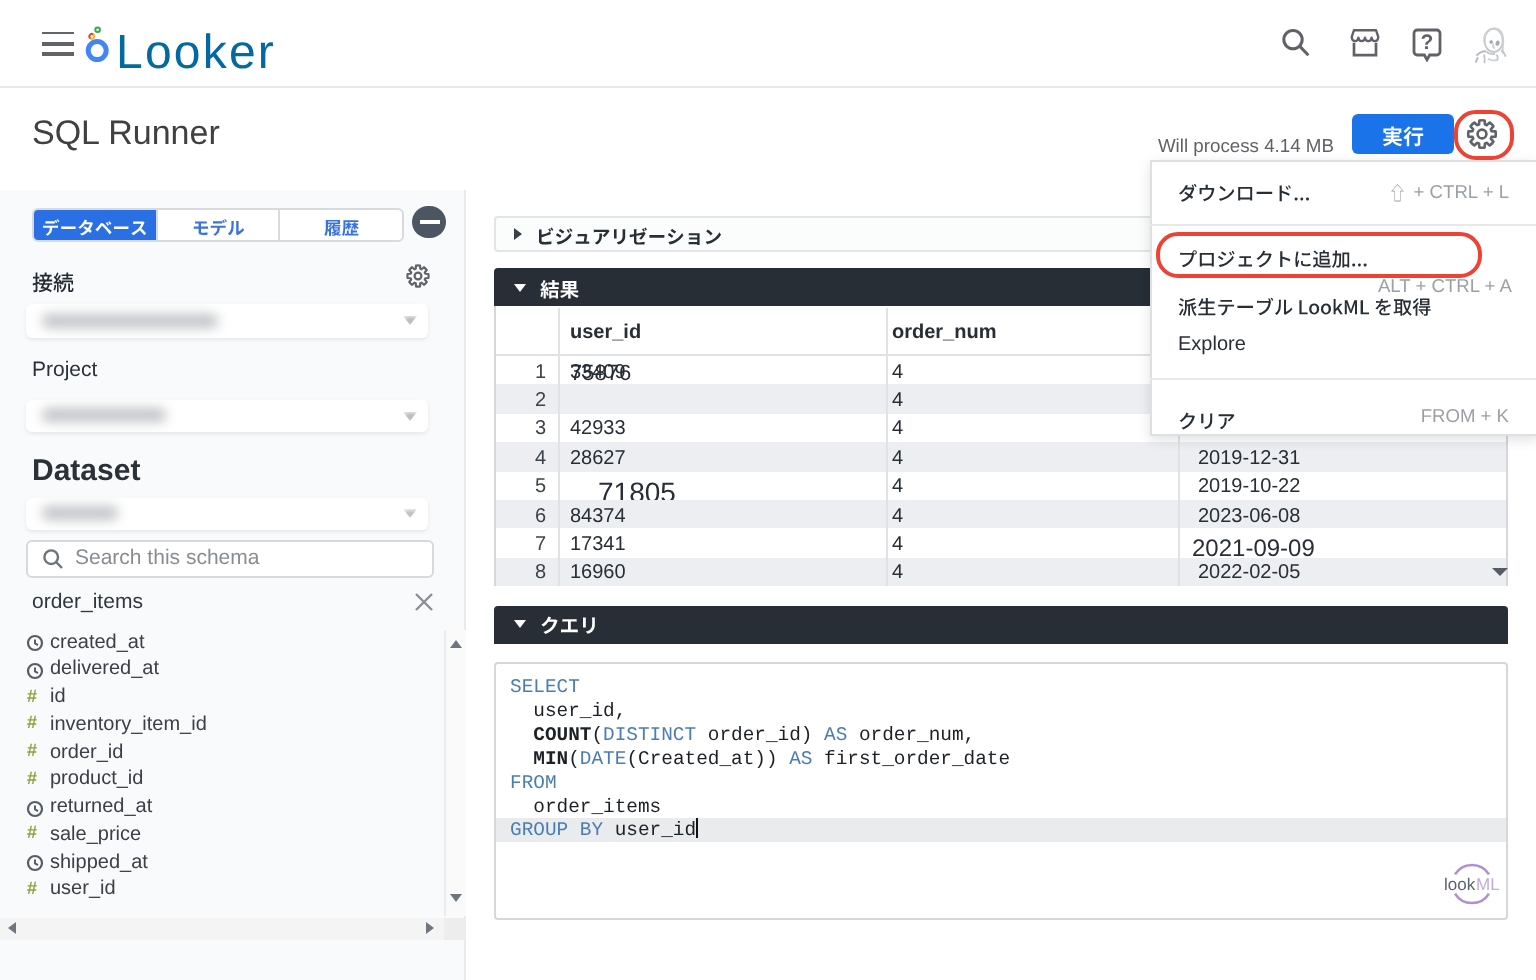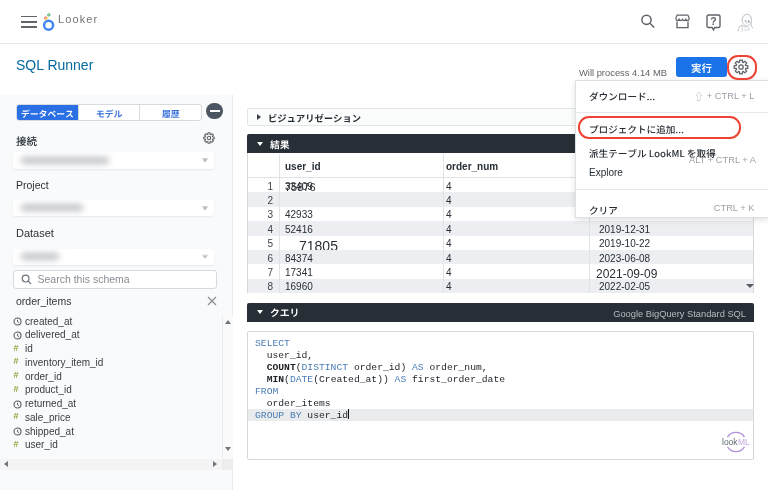--- a/index.html
+++ b/index.html
@@ -12,21 +12,21 @@
 <div class="abs" style="left:0;top:0;width:768px;height:44px;background:#fff;border-bottom:1px solid #e6e8ea"></div>
 <div class="abs" style="left:21px;top:15.6px;width:16px;height:1.8px;background:#61656a"></div>
 <div class="abs" style="left:21px;top:20.9px;width:16px;height:1.8px;background:#61656a"></div>
 <div class="abs" style="left:21px;top:26.2px;width:16px;height:1.8px;background:#61656a"></div>
 <svg class="abs" style="left:40px;top:6px" width="20" height="28" viewBox="0 0 20 28">
 <circle cx="8.6" cy="19.3" r="4.5" fill="none" stroke="#4285f4" stroke-width="2.5"></circle>
 <path d="M 5.9 11.0 A 1.2 1.2 0 0 1 5.9 13.4" fill="none" stroke="#fbbc04" stroke-width="1.0" transform="rotate(35 5.9 12.2)"></path>
 <path d="M 5.9 11.0 A 1.2 1.2 0 0 0 5.9 13.4" fill="none" stroke="#ea4335" stroke-width="1.0" transform="rotate(35 5.9 12.2)"></path>
 <circle cx="8.8" cy="8.9" r="1.15" fill="none" stroke="#34a853" stroke-width="1.0"></circle>
 </svg>
-<div class="abs" style="left:58px;top:13px;font-size:11px;color:#737373;letter-spacing:1.1px">Looker</div>
+<div class="abs" style="left:58px;top:13px;font-size:24px;color:#0369a1;letter-spacing:1.1px">Looker</div>
 <svg class="abs" style="left:640px;top:13px" width="16" height="17" viewBox="0 0 16 17">
 <circle cx="6.5" cy="6.8" r="4.6" fill="none" stroke="#5f6368" stroke-width="1.5"></circle>
 <line x1="9.9" y1="10.2" x2="14.2" y2="14.6" stroke="#5f6368" stroke-width="1.5"></line>
 </svg>
 <svg class="abs" style="left:675px;top:14px" width="15" height="15" viewBox="0 0 15 15">
 <path d="M2.0 7.4 L2.0 13.6 L13.0 13.6 L13.0 7.4" fill="none" stroke="#5f6368" stroke-width="1.35"></path>
 <path d="M0.9 4.3 L2.0 1.1 L13.0 1.1 L14.1 4.3 L14.1 4.8 a1.65 1.75 0 0 1 -3.3 0 a1.65 1.75 0 0 1 -3.3 0 a1.65 1.75 0 0 1 -3.3 0 a1.65 1.75 0 0 1 -3.3 0 z" fill="#fff" stroke="#5f6368" stroke-width="1.2" stroke-linejoin="round"></path>
 </svg>
 <svg class="abs" style="left:706px;top:14px" width="15" height="17" viewBox="0 0 15 17">
 <path d="M2.6 1 h9.8 a1.6 1.6 0 0 1 1.6 1.6 v9.3 a1.6 1.6 0 0 1 -1.6 1.6 h-3.6 l-1.3 2.4 l-1.3 -2.4 h-3.6 a1.6 1.6 0 0 1 -1.6 -1.6 v-9.3 a1.6 1.6 0 0 1 1.6 -1.6 z" fill="none" stroke="#5f6368" stroke-width="1.4"></path>
@@ -36,21 +36,21 @@
 <ellipse cx="10.8" cy="8.2" rx="4.6" ry="5.8" fill="#fefefe" stroke="#c6cace" stroke-width="1"></ellipse>
 <path d="M6.3 9.5 Q5.6 4.2 9.3 2.6 Q13.4 1.2 15.1 5.0 Q16.0 7.8 15.4 11.2 Q15.0 13.3 15.8 14.8" fill="none" stroke="#cdd1d5" stroke-width="1"></path>
 <circle cx="9.6" cy="9.0" r="0.85" fill="#9aa1a7"></circle>
 <ellipse cx="12.8" cy="9.6" rx="1.0" ry="1.3" fill="#a5abb1" transform="rotate(20 12.8 9.6)"></ellipse>
 <path d="M10.6 9.8 Q10.2 11.6 11.3 12.2" fill="none" stroke="#c9cdd1" stroke-width="0.8"></path>
 <path d="M2.2 15.8 Q4.4 13.4 7.0 13.6 M3.0 16.6 Q2.2 17.8 2.0 19.3" fill="none" stroke="#b6bbc0" stroke-width="1"></path>
 <path d="M7.2 13.8 Q8.8 15.6 11.6 14.9 M6.0 15.2 Q6.6 17.6 6.2 19.6" fill="none" stroke="#c2c6ca" stroke-width="0.9"></path>
 <path d="M14.6 13.2 Q16.4 14.4 16.8 16.4 M12.4 15.4 Q13.0 16.4 12.8 17.6" fill="none" stroke="#c2c6ca" stroke-width="0.9"></path>
 <path d="M8.0 17.4 Q10.4 18.8 13.2 17.8" fill="none" stroke="#cdd1d5" stroke-width="0.9"></path>
 </svg>
-<div class="abs" style="left:16px;top:57px;font-size:14px;color:#0369a1">SQL Runner</div>
+<div class="abs" style="left:16px;top:57px;font-size:17px;color:#404040">SQL Runner</div>
 <div class="abs" style="right:101px;top:67px;font-size:9.4px;color:#5f6368;white-space:nowrap">Will process 4.14 MB</div>
 <div class="abs" style="left:676px;top:57px;width:51px;height:20px;background:#1a73e8;border-radius:3px;display:flex;align-items:center;justify-content:center">
     <svg width="21" height="15" viewBox="0 0 21 15" style="display:block;overflow:visible;">
       <path d="M4.6 3.3H5.9V4.9H4.6ZM0.7 4.2H9.7V6.4H8.4V5.3H2.0V6.4H0.7ZM1.7 6.1H8.9V7.1H1.7ZM0.7 9.4H9.9V10.5H0.7ZM1.9 7.8H8.7V8.8H1.9ZM5.9 9.7Q6.3 10.7 7.4 11.3Q8.4 11.9 10.0 12.0Q9.8 12.2 9.6 12.6Q9.4 12.9 9.3 13.1Q8.1 13.0 7.2 12.5Q6.3 12.1 5.7 11.5Q5.2 10.8 4.7 9.9ZM4.6 5.5H5.8V8.4Q5.8 9.0 5.7 9.5Q5.6 10.1 5.3 10.6Q5.0 11.1 4.5 11.6Q4.0 12.0 3.2 12.4Q2.4 12.8 1.2 13.1Q1.2 13.0 1.0 12.8Q0.9 12.6 0.8 12.4Q0.6 12.2 0.5 12.1Q1.6 11.9 2.3 11.5Q3.0 11.2 3.5 10.9Q3.9 10.5 4.2 10.1Q4.4 9.7 4.5 9.3Q4.6 8.8 4.6 8.4Z M15.2 3.9H20.3V5.1H15.2ZM17.9 7.1H19.1V11.7Q19.1 12.2 19.0 12.4Q18.9 12.7 18.5 12.9Q18.2 13.0 17.7 13.1Q17.2 13.1 16.5 13.1Q16.5 12.8 16.3 12.4Q16.2 12.1 16.1 11.8Q16.4 11.8 16.7 11.8Q17.0 11.8 17.3 11.8Q17.5 11.8 17.6 11.8Q17.7 11.8 17.8 11.8Q17.9 11.7 17.9 11.6ZM14.7 6.8H20.6V8.0H14.7ZM12.4 8.0 13.5 6.9 13.6 7.0V13.1H12.4ZM13.6 5.5 14.8 6.0Q14.4 6.7 13.8 7.4Q13.3 8.1 12.7 8.7Q12.1 9.3 11.5 9.8Q11.4 9.7 11.3 9.5Q11.1 9.2 11.0 9.0Q10.8 8.8 10.7 8.7Q11.2 8.3 11.7 7.8Q12.3 7.3 12.7 6.7Q13.2 6.1 13.6 5.5ZM13.2 3.3 14.4 3.8Q14.0 4.3 13.5 4.8Q13.0 5.3 12.5 5.7Q12.0 6.2 11.5 6.5Q11.4 6.4 11.3 6.2Q11.2 6.0 11.0 5.8Q10.9 5.6 10.8 5.5Q11.2 5.2 11.7 4.8Q12.1 4.5 12.5 4.0Q12.9 3.6 13.2 3.3Z" fill="#ffffff"></path>
     </svg>
   </div>
 <svg class="abs" style="left:733px;top:59px" width="16" height="16" viewBox="0 0 16 16">
     <path d="M 6.68 1.23 A 6.90 6.90 0 0 1 9.32 1.23 L 9.45 3.25 A 4.97 4.97 0 0 1 10.33 3.61 L 11.86 2.28 A 6.90 6.90 0 0 1 13.72 4.14 L 12.39 5.67 A 4.97 4.97 0 0 1 12.75 6.55 L 14.77 6.68 A 6.90 6.90 0 0 1 14.77 9.32 L 12.75 9.45 A 4.97 4.97 0 0 1 12.39 10.33 L 13.72 11.86 A 6.90 6.90 0 0 1 11.86 13.72 L 10.33 12.39 A 4.97 4.97 0 0 1 9.45 12.75 L 9.32 14.77 A 6.90 6.90 0 0 1 6.68 14.77 L 6.55 12.75 A 4.97 4.97 0 0 1 5.67 12.39 L 4.14 13.72 A 6.90 6.90 0 0 1 2.28 11.86 L 3.61 10.33 A 4.97 4.97 0 0 1 3.25 9.45 L 1.23 9.32 A 6.90 6.90 0 0 1 1.23 6.68 L 3.25 6.55 A 4.97 4.97 0 0 1 3.61 5.67 L 2.28 4.14 A 6.90 6.90 0 0 1 4.14 2.28 L 5.67 3.61 A 4.97 4.97 0 0 1 6.55 3.25 Z" fill="none" stroke="#5f6368" stroke-width="1.3" stroke-linejoin="round"></path>
     <circle cx="8" cy="8" r="2.21" fill="none" stroke="#5f6368" stroke-width="1.3"></circle>
   </svg>
@@ -85,21 +85,21 @@
   </svg>
 <div class="abs" style="left:12.5px;top:152px;width:201px;height:17px;background:#fff;border-radius:3px;box-shadow:0 1px 2px rgba(0,0,0,0.08);overflow:hidden">
     <div style="position:absolute;left:8px;top:5px;width:88px;height:7px;background:#c0c3c7;filter:blur(3px);border-radius:3px"></div>
     <div style="position:absolute;right:5px;top:6px;width:7px;height:4.5px;background:#b7bbbf;filter:blur(1.3px);clip-path:polygon(0 0,100% 0,50% 100%)"></div>
   </div>
 <div class="abs" style="left:16px;top:179px;font-size:10.5px;color:#2a3138;font-weight:500">Project</div>
 <div class="abs" style="left:12.5px;top:200px;width:201px;height:16px;background:#fff;border-radius:3px;box-shadow:0 1px 2px rgba(0,0,0,0.08);overflow:hidden">
     <div style="position:absolute;left:8px;top:4px;width:62px;height:7px;background:#c0c3c7;filter:blur(3px);border-radius:3px"></div>
     <div style="position:absolute;right:5px;top:6px;width:7px;height:4.5px;background:#b7bbbf;filter:blur(1.3px);clip-path:polygon(0 0,100% 0,50% 100%)"></div>
   </div>
-<div class="abs" style="left:16px;top:226.5px;font-size:11px;color:#2a3138;font-weight:400">Dataset</div>
+<div class="abs" style="left:16px;top:226.5px;font-size:15px;color:#2a3138;font-weight:700">Dataset</div>
 <div class="abs" style="left:12.5px;top:248.5px;width:201px;height:16px;background:#fff;border-radius:3px;box-shadow:0 1px 2px rgba(0,0,0,0.08);overflow:hidden">
     <div style="position:absolute;left:8px;top:4px;width:38px;height:7px;background:#c0c3c7;filter:blur(3px);border-radius:3px"></div>
     <div style="position:absolute;right:5px;top:6px;width:7px;height:4.5px;background:#b7bbbf;filter:blur(1.3px);clip-path:polygon(0 0,100% 0,50% 100%)"></div>
   </div>
 <div class="abs" style="left:12.5px;top:270px;width:204px;height:18.5px;background:#fff;border:1px solid #d7dadd;border-radius:3px;display:flex;align-items:center">
 <svg width="11" height="11" viewBox="0 0 11 11" style="margin-left:7px">
       <circle cx="4.6" cy="4.6" r="3.4" fill="none" stroke="#6c737a" stroke-width="1.2"></circle>
       <line x1="7.1" y1="7.1" x2="10" y2="10" stroke="#6c737a" stroke-width="1.2"></line>
     </svg>
 <span style="font-size:10.5px;color:#878d93;margin-left:6px">Search this schema</span>
@@ -179,21 +179,21 @@
 <div class="abs" style="left:285px;top:181px;font-size:11px;color:#272e35">75876</div>
 <div class="abs" style="left:446px;top:194.9px;font-size:10px;color:#272e35">4</div>
 <div class="abs" style="left:599px;top:194.9px;font-size:10px;color:#272e35">2019-10-22</div>
 <div class="abs" style="left:248px;top:206.8px;width:505px;height:14.4px;background:#ffffff"></div>
 <div class="abs" style="left:246px;top:209.3px;width:27px;font-size:10px;color:#3c434a;text-align:right">3</div>
 <div class="abs" style="left:285px;top:209.3px;font-size:10px;color:#272e35">42933</div>
 <div class="abs" style="left:446px;top:209.3px;font-size:10px;color:#272e35">4</div>
 <div class="abs" style="left:599px;top:209.3px;font-size:10px;color:#272e35">2023-06-08</div>
 <div class="abs" style="left:248px;top:221.2px;width:505px;height:14.4px;background:#eceef1"></div>
 <div class="abs" style="left:246px;top:223.7px;width:27px;font-size:10px;color:#3c434a;text-align:right">4</div>
-<div class="abs" style="left:285px;top:223.7px;font-size:10px;color:#272e35">52416</div>
+<div class="abs" style="left:285px;top:223.7px;font-size:10px;color:#272e35">28627</div>
 <div class="abs" style="left:446px;top:223.7px;font-size:10px;color:#272e35">4</div>
 <div class="abs" style="left:599px;top:223.7px;font-size:10px;color:#272e35">2019-12-31</div>
 <div class="abs" style="left:248px;top:235.6px;width:505px;height:14.4px;background:#ffffff"></div>
 <div class="abs" style="left:246px;top:238.1px;width:27px;font-size:10px;color:#3c434a;text-align:right">5</div>
 <div class="abs" style="left:299px;top:238.1px;font-size:14px;color:#272e35">71805</div>
 <div class="abs" style="left:446px;top:238.1px;font-size:10px;color:#272e35">4</div>
 <div class="abs" style="left:599px;top:238.1px;font-size:10px;color:#272e35">2019-10-22</div>
 <div class="abs" style="left:248px;top:250.0px;width:505px;height:14.4px;background:#eceef1"></div>
 <div class="abs" style="left:246px;top:252.5px;width:27px;font-size:10px;color:#3c434a;text-align:right">6</div>
 <div class="abs" style="left:285px;top:252.5px;font-size:10px;color:#272e35">84374</div>
@@ -213,21 +213,20 @@
 <div class="abs" style="left:442.8px;top:154px;width:1px;height:139px;background:#e0e3e6"></div>
 <div class="abs" style="left:589.3px;top:154px;width:1px;height:139px;background:#e0e3e6"></div>
 <div class="abs" style="left:746px;top:284px;width:0;height:0;border-top:4.5px solid #555c63;border-left:4px solid transparent;border-right:4px solid transparent"></div>
 <div class="bar-dark" style="top:302.5px">
 <div class="tri-d-w" style="margin-left:10px"></div>
 <div style="margin-left:6.5px">
       <svg width="29" height="14" viewBox="0 0 29 14" style="display:block;overflow:visible;">
         <path d="M8.8 5.3Q8.7 5.4 8.6 5.6Q8.6 5.8 8.5 6.0Q8.4 6.4 8.1 7.0Q7.9 7.5 7.6 8.1Q7.2 8.7 6.8 9.2Q6.1 10.1 5.1 10.8Q4.2 11.5 2.8 12.0L1.7 11.0Q2.7 10.7 3.4 10.3Q4.1 9.9 4.7 9.5Q5.2 9.0 5.6 8.6Q6.0 8.2 6.2 7.7Q6.5 7.2 6.7 6.7Q6.9 6.2 7.0 5.9H3.7L4.2 4.8Q4.3 4.8 4.6 4.8Q4.9 4.8 5.2 4.8Q5.6 4.8 6.0 4.8Q6.3 4.8 6.6 4.8Q6.9 4.8 7.0 4.8Q7.2 4.8 7.4 4.7Q7.6 4.7 7.8 4.7ZM5.6 3.7Q5.4 4.0 5.3 4.3Q5.1 4.6 5.0 4.7Q4.7 5.3 4.2 5.9Q3.7 6.6 3.1 7.2Q2.5 7.8 1.8 8.2L0.7 7.4Q1.3 7.0 1.8 6.6Q2.3 6.2 2.7 5.8Q3.0 5.4 3.3 5.0Q3.6 4.6 3.7 4.3Q3.9 4.1 4.0 3.8Q4.1 3.5 4.2 3.3Z M11.2 4.5Q11.4 4.6 11.6 4.6Q11.9 4.6 12.1 4.6H17.4Q17.7 4.6 17.9 4.6Q18.1 4.5 18.3 4.5V5.9Q18.1 5.9 17.9 5.8Q17.6 5.8 17.4 5.8H12.1Q11.9 5.8 11.6 5.8Q11.4 5.9 11.2 5.9ZM14.0 10.6V5.3H15.4V10.6ZM10.5 9.8Q10.8 9.8 11.0 9.8Q11.3 9.8 11.5 9.8H18.0Q18.2 9.8 18.5 9.8Q18.7 9.8 18.9 9.8V11.2Q18.7 11.1 18.4 11.1Q18.1 11.1 18.0 11.1H11.5Q11.3 11.1 11.0 11.1Q10.8 11.1 10.5 11.2Z M27.5 3.8Q27.5 4.0 27.4 4.2Q27.4 4.4 27.4 4.7Q27.4 5.0 27.4 5.4Q27.4 5.7 27.4 6.1Q27.4 6.4 27.4 6.7Q27.4 7.5 27.4 8.1Q27.3 8.6 27.1 9.1Q27.0 9.5 26.8 9.9Q26.6 10.2 26.3 10.5Q26.0 10.9 25.6 11.1Q25.1 11.4 24.7 11.6Q24.3 11.8 23.9 11.9L22.9 10.8Q23.6 10.7 24.2 10.4Q24.8 10.1 25.2 9.6Q25.5 9.3 25.7 9.0Q25.8 8.7 25.9 8.4Q26.0 8.1 26.0 7.6Q26.1 7.2 26.1 6.6Q26.1 6.3 26.1 6.0Q26.1 5.6 26.1 5.3Q26.1 5.0 26.1 4.7Q26.1 4.4 26.0 4.2Q26.0 4.0 26.0 3.8ZM22.9 3.8Q22.9 4.0 22.9 4.2Q22.9 4.4 22.9 4.6Q22.9 4.7 22.9 4.9Q22.9 5.2 22.9 5.5Q22.9 5.8 22.9 6.2Q22.9 6.6 22.9 6.9Q22.9 7.2 22.9 7.5Q22.9 7.8 22.9 7.9Q22.9 8.1 22.9 8.3Q22.9 8.6 22.9 8.8H21.5Q21.5 8.6 21.5 8.4Q21.5 8.1 21.5 7.9Q21.5 7.8 21.5 7.5Q21.5 7.2 21.5 6.9Q21.5 6.6 21.5 6.2Q21.5 5.8 21.5 5.5Q21.5 5.2 21.5 4.9Q21.5 4.7 21.5 4.6Q21.5 4.5 21.5 4.2Q21.5 4.0 21.5 3.8Z" fill="#ffffff"></path>
       </svg>
     </div>
-<div style="margin-left:auto;margin-right:8px"><span style="font-size:9.3px;color:#b6bdc3">Google BigQuery Standard SQL</span></div>
 </div>
 <div class="abs" style="left:247px;top:331px;width:507px;height:129px;background:#fff;border:1px solid #d4d8db;border-radius:2px"></div>
 <div class="abs" style="left:248px;top:408.9px;width:505px;height:11.8px;background:#e9ebed"></div>
 <div class="abs" style="left:255px;top:338px;font-family:'Liberation Mono',monospace;font-size:9.7px;line-height:11.9px;color:#1c2126;white-space:pre"><div><span style="color:#4a7db5">SELECT</span></div><div>&nbsp;&nbsp;user_id,</div><div>&nbsp;&nbsp;<b>COUNT</b>(<span style="color:#4a7db5">DISTINCT</span> order_id) <span style="color:#4a7db5">AS</span> order_num,</div><div>&nbsp;&nbsp;<b>MIN</b>(<span style="color:#4a7db5">DATE</span>(Created_at)) <span style="color:#4a7db5">AS</span> first_order_date</div><div><span style="color:#4a7db5">FROM</span></div><div>&nbsp;&nbsp;order_items</div><div><span style="color:#4a7db5">GROUP</span> <span style="color:#4a7db5">BY</span> user_id<span style="display:inline-block;width:1px;height:10px;background:#111;vertical-align:-1.5px"></span></div></div>
 <svg class="abs" style="left:718px;top:424px" width="36" height="36" viewBox="0 0 36 36">
 <path d="M 9.5 13.2 A 10 10 0 0 1 26.5 13.2" fill="none" stroke="#b18fd6" stroke-width="1.3"></path>
 <path d="M 9.5 22.8 A 10 10 0 0 0 26.5 22.8" fill="none" stroke="#b18fd6" stroke-width="1.3"></path>
 <text x="4" y="21" font-family="Liberation Sans" font-size="8.5" fill="#5b646d">look</text>
 <text x="20" y="21" font-family="Liberation Sans" font-size="8.5" fill="#c3abdf">ML</text>
 </svg>
@@ -249,22 +248,22 @@
 <div class="abs" style="left:589px;top:122.3px">
     <svg width="95" height="13" viewBox="0 0 95 13" style="display:block;overflow:visible;">
       <path d="M7.7 4.2Q7.7 4.4 7.9 4.6Q8.1 4.8 8.3 4.8Q8.6 4.8 8.7 4.6Q8.9 4.4 8.9 4.2Q8.9 3.9 8.7 3.8Q8.6 3.6 8.3 3.6Q8.1 3.6 7.9 3.8Q7.7 3.9 7.7 4.2ZM7.2 4.2Q7.2 3.9 7.4 3.6Q7.5 3.4 7.8 3.2Q8.0 3.1 8.3 3.1Q8.6 3.1 8.9 3.2Q9.1 3.4 9.3 3.6Q9.4 3.9 9.4 4.2Q9.4 4.5 9.3 4.7Q9.1 5.0 8.9 5.1Q8.6 5.3 8.3 5.3Q8.0 5.3 7.8 5.1Q7.5 5.0 7.4 4.7Q7.2 4.5 7.2 4.2ZM8.2 4.9Q8.1 5.0 8.1 5.1Q8.1 5.3 8.0 5.4Q7.9 5.8 7.8 6.2Q7.7 6.7 7.5 7.2Q7.3 7.7 7.1 8.1Q6.9 8.6 6.6 9.0Q6.1 9.5 5.6 10.0Q5.0 10.5 4.3 10.9Q3.6 11.3 2.8 11.6L1.9 10.7Q2.9 10.4 3.6 10.1Q4.3 9.7 4.8 9.3Q5.3 8.9 5.7 8.4Q6.0 7.9 6.3 7.4Q6.5 6.9 6.7 6.4Q6.8 5.9 6.9 5.4Q6.8 5.4 6.4 5.4Q6.0 5.4 5.6 5.4Q5.1 5.4 4.6 5.4Q4.0 5.4 3.6 5.4Q3.1 5.4 2.7 5.4Q2.3 5.4 2.2 5.4Q1.9 5.4 1.6 5.4Q1.3 5.4 1.1 5.5V4.4Q1.3 4.4 1.5 4.4Q1.6 4.4 1.8 4.4Q2.0 4.5 2.2 4.5Q2.3 4.5 2.6 4.5Q2.9 4.5 3.3 4.5Q3.7 4.5 4.1 4.5Q4.6 4.5 5.0 4.5Q5.4 4.5 5.8 4.5Q6.2 4.5 6.5 4.5Q6.7 4.5 6.8 4.5Q7.0 4.5 7.1 4.4Q7.3 4.4 7.5 4.4Z M10.9 4.5Q11.2 4.5 11.4 4.5Q11.7 4.5 11.8 4.5Q12.0 4.5 12.3 4.5Q12.6 4.5 13.0 4.5Q13.5 4.5 14.0 4.5Q14.5 4.5 15.0 4.5Q15.5 4.5 15.9 4.5Q16.3 4.5 16.6 4.5Q16.9 4.5 17.1 4.5Q17.2 4.5 17.5 4.5Q17.7 4.5 17.9 4.5Q17.9 4.7 17.9 4.9Q17.9 5.1 17.9 5.3Q17.9 5.4 17.9 5.7Q17.9 6.0 17.9 6.4Q17.9 6.8 17.9 7.2Q17.9 7.7 17.9 8.1Q17.9 8.6 17.9 9.0Q17.9 9.4 17.9 9.6Q17.9 9.9 17.9 10.0Q17.9 10.1 17.9 10.3Q17.9 10.5 17.9 10.7Q17.9 10.9 17.9 11.1Q17.9 11.2 17.9 11.2H16.9Q16.9 11.2 16.9 11.0Q16.9 10.8 16.9 10.6Q16.9 10.3 16.9 10.1Q16.9 10.0 16.9 9.7Q16.9 9.4 16.9 9.0Q16.9 8.5 16.9 8.1Q16.9 7.6 16.9 7.1Q16.9 6.7 16.9 6.3Q16.9 5.9 16.9 5.7Q16.9 5.4 16.9 5.4H11.9Q11.9 5.4 11.9 5.7Q11.9 5.9 11.9 6.3Q11.9 6.7 11.9 7.1Q11.9 7.6 11.9 8.1Q11.9 8.5 11.9 9.0Q11.9 9.4 11.9 9.7Q11.9 10.0 11.9 10.1Q11.9 10.2 11.9 10.4Q11.9 10.6 11.9 10.8Q11.9 10.9 11.9 11.1Q12.0 11.2 12.0 11.2H10.9Q10.9 11.2 10.9 11.1Q10.9 10.9 10.9 10.7Q10.9 10.5 10.9 10.3Q10.9 10.1 10.9 10.0Q10.9 9.9 10.9 9.6Q10.9 9.3 10.9 8.9Q10.9 8.5 10.9 8.1Q10.9 7.6 10.9 7.2Q10.9 6.7 10.9 6.3Q10.9 5.9 10.9 5.7Q10.9 5.4 10.9 5.3Q10.9 5.1 10.9 4.9Q10.9 4.6 10.9 4.5ZM17.3 9.7V10.7H11.4V9.7Z M26.1 3.9Q26.3 4.1 26.4 4.3Q26.6 4.6 26.7 4.9Q26.9 5.1 27.0 5.4L26.3 5.7Q26.2 5.4 26.1 5.1Q25.9 4.9 25.8 4.6Q25.7 4.4 25.5 4.2ZM27.4 3.4Q27.6 3.6 27.7 3.9Q27.9 4.1 28.0 4.4Q28.2 4.7 28.3 4.9L27.7 5.2Q27.5 4.9 27.4 4.6Q27.2 4.4 27.1 4.2Q26.9 3.9 26.8 3.7ZM22.0 3.7Q22.2 3.8 22.5 4.0Q22.8 4.2 23.1 4.4Q23.4 4.6 23.7 4.8Q24.0 5.0 24.1 5.1L23.6 5.9Q23.4 5.8 23.1 5.6Q22.8 5.4 22.5 5.2Q22.2 5.0 22.0 4.9Q21.7 4.7 21.5 4.5ZM20.4 10.6Q20.9 10.5 21.5 10.3Q22.1 10.2 22.6 10.0Q23.2 9.7 23.7 9.5Q24.5 9.0 25.1 8.4Q25.8 7.9 26.4 7.2Q26.9 6.6 27.3 5.9L27.9 6.9Q27.3 7.9 26.3 8.8Q25.3 9.7 24.2 10.4Q23.7 10.6 23.1 10.9Q22.5 11.1 22.0 11.3Q21.4 11.5 21.0 11.6ZM20.5 5.9Q20.8 6.0 21.1 6.2Q21.4 6.4 21.7 6.6Q22.0 6.7 22.2 6.9Q22.5 7.1 22.7 7.2L22.1 8.1Q21.9 7.9 21.7 7.7Q21.4 7.6 21.1 7.4Q20.8 7.2 20.5 7.0Q20.2 6.8 20.0 6.7Z M30.7 6.1Q30.9 6.1 31.1 6.1Q31.3 6.1 31.4 6.1H35.8Q36.0 6.1 36.2 6.1Q36.4 6.1 36.5 6.1V7.0Q36.4 7.0 36.2 7.0Q36.0 7.0 35.8 7.0H31.4Q31.3 7.0 31.1 7.0Q30.9 7.0 30.7 7.0ZM33.1 10.8V6.6H34.1V10.8ZM30.3 10.3Q30.4 10.3 30.6 10.3Q30.8 10.3 31.0 10.3H36.3Q36.5 10.3 36.7 10.3Q36.8 10.3 37.0 10.3V11.3Q36.8 11.3 36.6 11.3Q36.4 11.3 36.3 11.3H31.0Q30.8 11.3 30.6 11.3Q30.4 11.3 30.3 11.3Z M46.9 5.1Q46.8 5.3 46.7 5.4Q46.7 5.6 46.6 5.7Q46.5 6.2 46.3 6.7Q46.0 7.3 45.7 7.9Q45.4 8.5 44.9 9.0Q44.3 9.8 43.3 10.5Q42.4 11.1 41.1 11.7L40.2 10.9Q41.1 10.6 41.8 10.2Q42.5 9.8 43.1 9.4Q43.6 9.0 44.0 8.5Q44.4 8.0 44.7 7.5Q45.0 7.0 45.2 6.5Q45.4 6.0 45.5 5.6H42.1L42.5 4.8Q42.6 4.8 42.9 4.8Q43.2 4.8 43.6 4.8Q44.0 4.8 44.3 4.8Q44.7 4.8 45.0 4.8Q45.3 4.8 45.4 4.8Q45.6 4.8 45.8 4.7Q46.0 4.7 46.1 4.7ZM43.7 3.7Q43.6 3.9 43.4 4.1Q43.3 4.4 43.2 4.5Q42.9 5.1 42.5 5.7Q42.0 6.3 41.4 6.9Q40.8 7.5 40.1 8.0L39.2 7.3Q39.9 7.0 40.3 6.5Q40.8 6.1 41.2 5.7Q41.6 5.3 41.8 4.9Q42.1 4.5 42.2 4.2Q42.3 4.0 42.4 3.8Q42.5 3.5 42.6 3.3Z M51.1 10.3Q51.1 10.1 51.1 9.7Q51.1 9.3 51.1 8.7Q51.1 8.2 51.1 7.6Q51.1 6.9 51.1 6.4Q51.1 5.8 51.1 5.3Q51.1 4.9 51.1 4.7Q51.1 4.5 51.1 4.2Q51.1 3.9 51.1 3.6H52.2Q52.2 3.9 52.2 4.2Q52.2 4.5 52.2 4.7Q52.2 5.0 52.2 5.5Q52.2 6.0 52.2 6.6Q52.2 7.2 52.2 7.8Q52.2 8.3 52.2 8.9Q52.2 9.4 52.2 9.7Q52.2 10.1 52.2 10.3Q52.2 10.4 52.2 10.6Q52.2 10.8 52.2 11.1Q52.2 11.3 52.2 11.5H51.1Q51.1 11.2 51.1 10.9Q51.1 10.5 51.1 10.3ZM51.9 6.1Q52.4 6.3 53.0 6.5Q53.6 6.7 54.2 6.9Q54.8 7.1 55.3 7.3Q55.8 7.6 56.2 7.7L55.8 8.8Q55.4 8.6 54.9 8.3Q54.4 8.1 53.9 7.9Q53.3 7.7 52.8 7.5Q52.3 7.3 51.9 7.2Z M61.9 4.6Q62.4 4.6 62.9 4.6Q63.4 4.7 64.0 4.7Q64.6 4.7 65.1 4.6Q65.6 4.6 66.0 4.5V5.5Q65.6 5.6 65.0 5.6Q64.5 5.6 64.0 5.6Q63.4 5.6 62.9 5.6Q62.4 5.6 61.9 5.5ZM62.5 8.5Q62.4 8.8 62.4 9.0Q62.4 9.2 62.4 9.4Q62.4 9.6 62.4 9.7Q62.5 9.8 62.7 10.0Q62.8 10.1 63.1 10.1Q63.4 10.2 63.9 10.2Q64.5 10.2 65.1 10.1Q65.7 10.1 66.2 9.9L66.3 10.9Q65.8 11.0 65.2 11.1Q64.6 11.1 63.8 11.1Q62.6 11.1 62.0 10.7Q61.5 10.3 61.5 9.6Q61.5 9.4 61.5 9.1Q61.5 8.8 61.6 8.5ZM60.3 3.9Q60.2 3.9 60.2 4.1Q60.2 4.2 60.1 4.4Q60.1 4.5 60.1 4.6Q60.0 4.8 60.0 5.2Q59.9 5.5 59.8 5.9Q59.8 6.3 59.7 6.7Q59.7 7.1 59.6 7.5Q59.6 7.9 59.6 8.2Q59.6 8.5 59.6 8.7Q59.6 9.0 59.7 9.2Q59.7 9.0 59.8 8.8Q59.9 8.6 60.0 8.4Q60.1 8.2 60.2 8.0L60.6 8.4Q60.5 8.8 60.4 9.2Q60.2 9.6 60.1 10.0Q60.0 10.4 60.0 10.6Q59.9 10.7 59.9 10.9Q59.9 11.0 59.9 11.1Q59.9 11.1 59.9 11.2Q59.9 11.3 59.9 11.4L59.1 11.5Q58.9 11.0 58.8 10.2Q58.7 9.4 58.7 8.4Q58.7 7.9 58.7 7.3Q58.8 6.7 58.9 6.2Q58.9 5.7 59.0 5.3Q59.1 4.8 59.1 4.6Q59.1 4.4 59.2 4.2Q59.2 4.0 59.2 3.8Z M69.8 6.8V10.3H68.9V7.6H67.6V6.8ZM69.8 9.9Q70.1 10.4 70.7 10.6Q71.3 10.9 72.1 10.9Q72.5 10.9 73.0 10.9Q73.6 10.9 74.2 10.9Q74.9 10.9 75.5 10.9Q76.1 10.8 76.5 10.8Q76.5 10.9 76.4 11.1Q76.3 11.3 76.3 11.4Q76.2 11.6 76.2 11.7Q75.8 11.8 75.3 11.8Q74.7 11.8 74.1 11.8Q73.6 11.8 73.0 11.8Q72.5 11.8 72.1 11.8Q71.1 11.7 70.5 11.5Q69.8 11.2 69.4 10.6Q69.0 10.9 68.7 11.2Q68.3 11.5 67.9 11.9L67.5 10.9Q67.8 10.7 68.2 10.4Q68.6 10.1 69.0 9.9ZM67.7 3.8 68.4 3.3Q68.7 3.5 69.0 3.7Q69.3 4.0 69.6 4.2Q69.9 4.5 70.0 4.7L69.3 5.3Q69.2 5.1 68.9 4.8Q68.6 4.6 68.3 4.3Q68.0 4.0 67.7 3.8ZM71.2 4.0H75.4V6.6H71.2V5.9H74.6V4.8H71.2ZM72.6 3.0 73.7 3.2Q73.5 3.5 73.4 3.9Q73.2 4.2 73.1 4.5L72.3 4.3Q72.4 4.0 72.5 3.7Q72.6 3.3 72.6 3.0ZM70.8 4.0H71.6V10.2H70.8ZM71.3 7.4H75.8V10.2H71.3V9.4H74.9V8.2H71.3Z M82.6 10.2H85.2V11.1H82.6ZM77.3 4.8H80.9V5.7H77.3ZM82.2 4.2H85.6V11.7H84.7V5.1H83.1V11.8H82.2ZM80.7 4.8H81.6Q81.6 4.8 81.6 4.9Q81.6 5.0 81.6 5.1Q81.6 5.2 81.6 5.2Q81.5 6.8 81.5 7.9Q81.5 9.0 81.4 9.7Q81.4 10.4 81.3 10.8Q81.2 11.1 81.1 11.3Q81.0 11.5 80.8 11.6Q80.6 11.7 80.4 11.7Q80.2 11.8 79.9 11.8Q79.6 11.8 79.3 11.8Q79.3 11.6 79.2 11.3Q79.1 11.0 79.0 10.8Q79.3 10.9 79.6 10.9Q79.9 10.9 80.0 10.9Q80.1 10.9 80.2 10.9Q80.3 10.8 80.3 10.7Q80.4 10.6 80.5 10.3Q80.5 9.9 80.6 9.3Q80.6 8.6 80.6 7.6Q80.7 6.5 80.7 5.0ZM78.6 3.2H79.5Q79.5 4.5 79.4 5.8Q79.4 7.1 79.2 8.2Q79.1 9.4 78.7 10.3Q78.3 11.2 77.7 12.0Q77.6 11.8 77.5 11.7Q77.4 11.6 77.3 11.5Q77.2 11.4 77.0 11.3Q77.5 10.8 77.8 10.1Q78.1 9.5 78.2 8.7Q78.4 7.9 78.5 7.0Q78.5 6.1 78.6 5.2Q78.6 4.2 78.6 3.2Z M87.8 11.3Q87.5 11.3 87.3 11.0Q87.1 10.8 87.1 10.5Q87.1 10.1 87.3 9.9Q87.5 9.7 87.8 9.7Q88.1 9.7 88.4 9.9Q88.6 10.1 88.6 10.5Q88.6 10.8 88.4 11.0Q88.1 11.3 87.8 11.3Z M90.7 11.3Q90.4 11.3 90.2 11.0Q90.0 10.8 90.0 10.5Q90.0 10.1 90.2 9.9Q90.4 9.7 90.7 9.7Q91.0 9.7 91.2 9.9Q91.4 10.1 91.4 10.5Q91.4 10.8 91.2 11.0Q91.0 11.3 90.7 11.3Z M93.6 11.3Q93.2 11.3 93.0 11.0Q92.8 10.8 92.8 10.5Q92.8 10.1 93.0 9.9Q93.2 9.7 93.6 9.7Q93.9 9.7 94.1 9.9Q94.3 10.1 94.3 10.5Q94.3 10.8 94.1 11.0Q93.9 11.3 93.6 11.3Z" fill="#272e35"></path>
     </svg>
   </div>
 <div class="abs" style="left:589px;top:145.7px">
     <svg width="127" height="13" viewBox="0 0 127 13" style="display:block;overflow:visible;">
       <path d="M5.1 6.4H6.0V11.9H5.1ZM3.5 4.0 4.6 4.3Q4.6 4.4 4.4 4.4V6.6Q4.4 7.2 4.4 7.9Q4.3 8.6 4.2 9.3Q4.1 10.0 3.8 10.7Q3.6 11.4 3.1 12.0Q3.1 11.9 2.9 11.8Q2.8 11.7 2.7 11.6Q2.5 11.5 2.4 11.4Q2.8 10.9 3.0 10.3Q3.3 9.7 3.4 9.0Q3.5 8.4 3.5 7.8Q3.5 7.1 3.5 6.6ZM8.3 5.2 9.0 5.9Q8.5 6.1 7.7 6.4Q7.0 6.6 6.2 6.8Q5.4 6.9 4.7 7.1Q4.6 6.9 4.5 6.7Q4.5 6.5 4.4 6.3Q4.9 6.2 5.5 6.1Q6.0 6.0 6.5 5.8Q7.1 5.7 7.5 5.5Q8.0 5.4 8.3 5.2ZM8.1 3.0 8.8 3.7Q8.2 4.0 7.4 4.2Q6.6 4.5 5.7 4.7Q4.9 4.9 4.1 5.0Q4.1 4.9 4.0 4.7Q3.9 4.4 3.8 4.3Q4.4 4.2 5.0 4.0Q5.6 3.9 6.1 3.7Q6.7 3.6 7.2 3.4Q7.7 3.2 8.1 3.0ZM7.3 6.1Q7.4 7.2 7.6 8.2Q7.9 9.2 8.3 10.0Q8.7 10.7 9.3 11.2Q9.2 11.3 9.1 11.4Q9.0 11.5 8.9 11.7Q8.8 11.8 8.7 12.0Q8.0 11.4 7.6 10.6Q7.1 9.7 6.9 8.6Q6.6 7.5 6.5 6.2ZM8.7 6.9 9.3 7.5Q8.9 7.9 8.4 8.2Q8.0 8.5 7.6 8.8L7.2 8.3Q7.4 8.1 7.7 7.8Q8.0 7.6 8.3 7.3Q8.5 7.1 8.7 6.9ZM0.8 3.8 1.3 3.1Q1.6 3.2 1.9 3.4Q2.3 3.5 2.5 3.7Q2.8 3.9 3.0 4.1L2.5 4.8Q2.3 4.6 2.0 4.4Q1.7 4.3 1.4 4.1Q1.1 3.9 0.8 3.8ZM0.3 6.4 0.8 5.7Q1.1 5.8 1.4 5.9Q1.8 6.1 2.1 6.3Q2.3 6.4 2.5 6.6L2.0 7.3Q1.8 7.2 1.5 7.0Q1.3 6.8 0.9 6.7Q0.6 6.5 0.3 6.4ZM0.5 11.3Q0.7 10.9 1.0 10.4Q1.3 9.9 1.6 9.3Q1.9 8.7 2.1 8.2L2.8 8.7Q2.6 9.2 2.4 9.8Q2.1 10.3 1.8 10.8Q1.6 11.4 1.3 11.8Z M11.6 4.8H18.3V5.7H11.6ZM11.2 7.7H17.9V8.5H11.2ZM10.1 10.8H18.7V11.6H10.1ZM13.9 3.0H14.9V11.2H13.9ZM11.8 3.2 12.7 3.4Q12.5 4.1 12.2 4.8Q11.9 5.5 11.6 6.2Q11.2 6.8 10.8 7.2Q10.7 7.2 10.6 7.0Q10.4 6.9 10.3 6.8Q10.1 6.7 10.0 6.7Q10.4 6.3 10.7 5.7Q11.1 5.1 11.3 4.5Q11.6 3.8 11.8 3.2Z M21.2 3.9Q21.4 3.9 21.7 4.0Q21.9 4.0 22.1 4.0Q22.3 4.0 22.7 4.0Q23.1 4.0 23.6 4.0Q24.1 4.0 24.6 4.0Q25.1 4.0 25.5 4.0Q25.9 4.0 26.0 4.0Q26.2 4.0 26.5 4.0Q26.7 4.0 27.0 3.9V4.9Q26.7 4.9 26.5 4.9Q26.2 4.9 26.0 4.9Q25.9 4.9 25.5 4.9Q25.1 4.9 24.6 4.9Q24.1 4.9 23.6 4.9Q23.1 4.9 22.7 4.9Q22.3 4.9 22.2 4.9Q21.9 4.9 21.7 4.9Q21.4 4.9 21.2 4.9ZM20.1 6.4Q20.3 6.4 20.5 6.4Q20.7 6.4 20.9 6.4Q21.1 6.4 21.4 6.4Q21.8 6.4 22.3 6.4Q22.9 6.4 23.5 6.4Q24.1 6.4 24.7 6.4Q25.3 6.4 25.9 6.4Q26.4 6.4 26.7 6.4Q27.1 6.4 27.2 6.4Q27.4 6.4 27.6 6.4Q27.9 6.4 28.0 6.4V7.3Q27.9 7.3 27.6 7.3Q27.4 7.3 27.2 7.3Q27.1 7.3 26.7 7.3Q26.4 7.3 25.9 7.3Q25.3 7.3 24.7 7.3Q24.1 7.3 23.5 7.3Q22.9 7.3 22.3 7.3Q21.8 7.3 21.4 7.3Q21.1 7.3 20.9 7.3Q20.7 7.3 20.5 7.3Q20.3 7.3 20.1 7.3ZM24.8 6.9Q24.8 7.8 24.6 8.5Q24.5 9.3 24.2 9.9Q24.0 10.2 23.7 10.5Q23.4 10.9 23.0 11.2Q22.7 11.5 22.3 11.7L21.4 11.0Q21.9 10.8 22.4 10.4Q22.9 10.0 23.1 9.6Q23.5 9.0 23.6 8.3Q23.7 7.6 23.7 6.9Z M29.7 6.9Q29.9 6.9 30.1 6.9Q30.4 6.9 30.6 6.9Q30.9 6.9 31.2 6.9Q31.4 6.9 31.7 6.9Q32.0 6.9 32.5 6.9Q32.9 6.9 33.3 6.9Q33.8 6.9 34.3 6.9Q34.7 6.9 35.2 6.9Q35.6 6.9 35.9 6.9Q36.2 6.9 36.4 6.9Q36.7 6.9 37.0 6.9Q37.3 6.9 37.5 6.9V8.0Q37.3 8.0 37.0 8.0Q36.7 8.0 36.4 8.0Q36.2 8.0 35.9 8.0Q35.6 8.0 35.2 8.0Q34.7 8.0 34.3 8.0Q33.8 8.0 33.3 8.0Q32.9 8.0 32.5 8.0Q32.0 8.0 31.7 8.0Q31.4 8.0 31.2 8.0Q30.8 8.0 30.4 8.0Q30.0 8.0 29.7 8.0Z M45.7 3.1Q45.8 3.3 45.9 3.5Q46.1 3.7 46.2 4.0Q46.3 4.2 46.4 4.4L45.8 4.7Q45.7 4.5 45.5 4.2Q45.4 4.0 45.3 3.8Q45.2 3.6 45.0 3.4ZM47.0 2.9Q47.1 3.0 47.2 3.3Q47.4 3.5 47.5 3.7Q47.6 4.0 47.7 4.1L47.1 4.4Q46.9 4.1 46.7 3.7Q46.5 3.4 46.3 3.1ZM46.6 4.9Q46.5 5.0 46.5 5.1Q46.5 5.3 46.4 5.4Q46.3 5.8 46.2 6.2Q46.1 6.7 45.9 7.2Q45.7 7.7 45.5 8.1Q45.3 8.6 45.0 9.0Q44.5 9.5 44.0 10.0Q43.4 10.5 42.7 10.9Q42.0 11.3 41.2 11.6L40.3 10.7Q41.3 10.4 42.0 10.1Q42.7 9.7 43.2 9.3Q43.7 8.9 44.1 8.4Q44.4 7.9 44.7 7.4Q44.9 6.9 45.1 6.4Q45.2 5.9 45.3 5.4Q45.2 5.4 44.8 5.4Q44.4 5.4 44.0 5.4Q43.5 5.4 43.0 5.4Q42.4 5.4 41.9 5.4Q41.5 5.4 41.1 5.4Q40.7 5.4 40.6 5.4Q40.3 5.4 40.0 5.4Q39.7 5.4 39.5 5.5V4.4Q39.7 4.4 39.9 4.4Q40.0 4.4 40.2 4.4Q40.4 4.5 40.6 4.5Q40.7 4.5 41.0 4.5Q41.3 4.5 41.7 4.5Q42.1 4.5 42.5 4.5Q43.0 4.5 43.4 4.5Q43.8 4.5 44.2 4.5Q44.6 4.5 44.9 4.5Q45.1 4.5 45.2 4.5Q45.4 4.5 45.5 4.4Q45.7 4.4 45.8 4.4Z M52.9 10.9Q53.0 10.8 53.0 10.6Q53.0 10.5 53.0 10.3Q53.0 10.2 53.0 9.9Q53.0 9.6 53.0 9.1Q53.0 8.6 53.0 8.1Q53.0 7.6 53.0 7.0Q53.0 6.5 53.0 6.0Q53.0 5.5 53.0 5.1Q53.0 4.8 53.0 4.6Q53.0 4.3 53.0 4.1Q53.0 3.9 53.0 3.9H54.1Q54.1 3.9 54.0 4.1Q54.0 4.3 54.0 4.6Q54.0 4.8 54.0 5.1Q54.0 5.5 54.0 5.9Q54.0 6.4 54.0 6.9Q54.0 7.4 54.0 7.9Q54.0 8.4 54.0 8.8Q54.0 9.3 54.0 9.6Q54.0 9.9 54.0 9.9Q54.4 9.8 54.9 9.4Q55.4 9.1 55.8 8.7Q56.3 8.2 56.6 7.7L57.2 8.6Q56.8 9.1 56.3 9.6Q55.7 10.1 55.1 10.5Q54.5 10.9 53.9 11.2Q53.8 11.3 53.7 11.3Q53.6 11.4 53.6 11.5ZM48.5 10.8Q49.1 10.4 49.6 9.8Q50.0 9.2 50.2 8.5Q50.3 8.2 50.3 7.7Q50.4 7.2 50.4 6.7Q50.5 6.1 50.5 5.6Q50.5 5.1 50.5 4.7Q50.5 4.4 50.4 4.2Q50.4 4.1 50.4 3.9H51.5Q51.5 3.9 51.5 4.1Q51.5 4.2 51.5 4.3Q51.4 4.5 51.4 4.7Q51.4 5.1 51.4 5.6Q51.4 6.2 51.4 6.8Q51.4 7.4 51.3 7.9Q51.3 8.4 51.2 8.8Q50.9 9.6 50.5 10.2Q50.1 10.9 49.4 11.5Z M60.7 11.1V4.1H61.8V10.2H64.8V11.1Z M68.1 11.3Q67.4 11.3 66.8 10.9Q66.3 10.6 65.9 10.0Q65.6 9.4 65.6 8.5Q65.6 7.6 65.9 7.0Q66.3 6.4 66.8 6.0Q67.4 5.7 68.1 5.7Q68.6 5.7 69.0 5.9Q69.5 6.1 69.8 6.4Q70.1 6.8 70.4 7.3Q70.6 7.8 70.6 8.5Q70.6 9.4 70.2 10.0Q69.9 10.6 69.3 10.9Q68.7 11.3 68.1 11.3ZM68.1 10.4Q68.5 10.4 68.8 10.1Q69.1 9.9 69.3 9.5Q69.4 9.1 69.4 8.5Q69.4 7.9 69.3 7.5Q69.1 7.1 68.8 6.9Q68.5 6.6 68.1 6.6Q67.7 6.6 67.4 6.9Q67.0 7.1 66.9 7.5Q66.7 7.9 66.7 8.5Q66.7 9.1 66.9 9.5Q67.0 9.9 67.4 10.1Q67.7 10.4 68.1 10.4Z M74.0 11.3Q73.3 11.3 72.8 10.9Q72.2 10.6 71.8 10.0Q71.5 9.4 71.5 8.5Q71.5 7.6 71.8 7.0Q72.2 6.4 72.8 6.0Q73.3 5.7 74.0 5.7Q74.5 5.7 74.9 5.9Q75.4 6.1 75.7 6.4Q76.1 6.8 76.3 7.3Q76.5 7.8 76.5 8.5Q76.5 9.4 76.1 10.0Q75.8 10.6 75.2 10.9Q74.6 11.3 74.0 11.3ZM74.0 10.4Q74.4 10.4 74.7 10.1Q75.0 9.9 75.2 9.5Q75.3 9.1 75.3 8.5Q75.3 7.9 75.2 7.5Q75.0 7.1 74.7 6.9Q74.4 6.6 74.0 6.6Q73.6 6.6 73.3 6.9Q73.0 7.1 72.8 7.5Q72.6 7.9 72.6 8.5Q72.6 9.1 72.8 9.5Q73.0 9.9 73.3 10.1Q73.6 10.4 74.0 10.4Z M77.8 11.1V3.5H78.8V8.4H78.9L80.9 5.9H82.2L80.4 8.0L82.4 11.1H81.2L79.7 8.7L78.8 9.8V11.1Z M83.4 11.1V4.1H84.7L85.9 7.6Q86.1 8.0 86.2 8.3Q86.3 8.7 86.4 9.1H86.5Q86.6 8.7 86.7 8.3Q86.8 8.0 86.9 7.6L88.2 4.1H89.5V11.1H88.5V7.6Q88.5 7.3 88.5 6.9Q88.5 6.6 88.5 6.2Q88.6 5.8 88.6 5.5H88.6L88.0 7.1L86.8 10.5H86.1L84.8 7.1L84.3 5.5H84.2Q84.3 5.8 84.3 6.2Q84.3 6.6 84.4 6.9Q84.4 7.3 84.4 7.6V11.1Z M91.3 11.1V4.1H92.5V10.2H95.5V11.1Z M102.5 3.5Q102.4 3.8 102.3 4.2Q102.2 4.6 102.0 5.1Q101.8 5.5 101.6 5.9Q101.4 6.3 101.1 6.7Q101.3 6.6 101.5 6.5Q101.7 6.4 101.9 6.4Q102.2 6.4 102.4 6.4Q102.9 6.4 103.3 6.7Q103.7 7.0 103.7 7.7Q103.7 7.9 103.7 8.1Q103.7 8.4 103.7 8.7Q103.7 9.0 103.7 9.3Q103.7 9.6 103.7 9.8H102.8Q102.8 9.7 102.9 9.4Q102.9 9.2 102.9 8.9Q102.9 8.6 102.9 8.4Q102.9 8.1 102.9 7.9Q102.9 7.5 102.6 7.3Q102.4 7.1 102.0 7.1Q101.6 7.1 101.2 7.3Q100.7 7.5 100.4 7.8Q100.2 8.0 100.0 8.3Q99.8 8.5 99.6 8.8L98.7 8.2Q99.4 7.6 99.9 7.0Q100.3 6.5 100.6 6.0Q100.9 5.4 101.1 5.0Q101.3 4.6 101.3 4.2Q101.4 3.8 101.5 3.4ZM99.0 4.5Q99.4 4.5 99.9 4.5Q100.3 4.6 100.7 4.6Q101.3 4.6 102.1 4.5Q102.8 4.5 103.6 4.4Q104.3 4.4 105.0 4.3L105.0 5.1Q104.5 5.2 103.9 5.3Q103.4 5.3 102.8 5.4Q102.2 5.4 101.6 5.4Q101.1 5.4 100.6 5.4Q100.4 5.4 100.2 5.4Q99.9 5.4 99.6 5.4Q99.3 5.4 99.0 5.4ZM106.5 7.0Q106.3 7.0 106.2 7.1Q106.0 7.1 105.8 7.2Q105.6 7.3 105.5 7.3Q105.0 7.5 104.4 7.8Q103.7 8.0 103.0 8.4Q102.6 8.6 102.2 8.9Q101.9 9.1 101.7 9.4Q101.5 9.6 101.5 9.9Q101.5 10.2 101.6 10.3Q101.8 10.5 102.0 10.6Q102.2 10.7 102.5 10.7Q102.8 10.7 103.1 10.7Q103.7 10.7 104.4 10.7Q105.2 10.6 105.8 10.5L105.8 11.5Q105.4 11.5 105.0 11.5Q104.5 11.6 104.0 11.6Q103.5 11.6 103.1 11.6Q102.4 11.6 101.8 11.5Q101.2 11.4 100.9 11.0Q100.6 10.7 100.6 10.1Q100.6 9.6 100.8 9.3Q101.0 8.9 101.3 8.6Q101.7 8.3 102.1 8.0Q102.5 7.7 103.0 7.5Q103.4 7.3 103.8 7.1Q104.2 6.9 104.5 6.8Q104.9 6.6 105.2 6.5Q105.4 6.4 105.6 6.3Q105.9 6.2 106.1 6.1Z M112.5 4.3H115.9V5.2H112.5ZM108.0 3.6H112.7V4.5H108.0ZM109.2 5.6H111.6V6.4H109.2ZM109.2 7.6H111.6V8.4H109.2ZM115.6 4.3H115.8L116.0 4.3L116.5 4.4Q116.3 6.4 115.8 7.8Q115.3 9.2 114.5 10.2Q113.7 11.2 112.6 11.8Q112.5 11.7 112.4 11.4Q112.2 11.2 112.0 11.1Q113.0 10.6 113.7 9.7Q114.5 8.8 115.0 7.5Q115.5 6.2 115.6 4.5ZM113.5 5.2Q113.7 6.6 114.2 7.7Q114.6 8.9 115.3 9.7Q116.0 10.6 116.9 11.1Q116.8 11.2 116.7 11.3Q116.6 11.5 116.5 11.6Q116.4 11.7 116.3 11.9Q115.3 11.3 114.6 10.3Q113.8 9.4 113.4 8.1Q112.9 6.9 112.6 5.4ZM108.7 3.9H109.5V10.2H108.7ZM111.2 3.9H112.1V11.9H111.2ZM107.8 9.9Q108.2 9.8 108.8 9.8Q109.5 9.7 110.2 9.6Q110.8 9.5 111.5 9.4L111.6 10.2Q110.6 10.4 109.6 10.5Q108.7 10.7 107.9 10.8Z M121.9 5.3V5.9H124.8V5.3ZM121.9 4.0V4.6H124.8V4.0ZM121.0 3.3H125.7V6.6H121.0ZM120.5 7.1H126.1V7.9H120.5ZM120.3 8.6H126.3V9.4H120.3ZM124.0 7.8H124.9V11.0Q124.9 11.3 124.8 11.5Q124.7 11.7 124.5 11.8Q124.3 11.9 123.9 11.9Q123.5 11.9 123.0 11.9Q123.0 11.8 122.9 11.5Q122.8 11.3 122.7 11.1Q123.1 11.1 123.4 11.1Q123.7 11.1 123.8 11.1Q123.9 11.1 124.0 11.1Q124.0 11.1 124.0 11.0ZM121.0 9.8 121.6 9.4Q122.0 9.7 122.3 10.1Q122.7 10.5 122.8 10.7L122.2 11.2Q122.1 11.0 121.9 10.8Q121.7 10.6 121.4 10.3Q121.2 10.1 121.0 9.8ZM119.7 5.2 120.5 5.5Q120.1 6.1 119.7 6.6Q119.2 7.2 118.7 7.7Q118.2 8.2 117.8 8.6Q117.7 8.5 117.6 8.4Q117.6 8.2 117.5 8.0Q117.4 7.8 117.3 7.7Q117.7 7.4 118.2 7.0Q118.6 6.6 119.0 6.1Q119.4 5.6 119.7 5.2ZM119.5 3.1 120.3 3.4Q120.0 3.8 119.6 4.3Q119.2 4.7 118.8 5.1Q118.3 5.5 117.9 5.7Q117.8 5.6 117.8 5.5Q117.7 5.4 117.6 5.2Q117.5 5.1 117.4 5.0Q117.8 4.7 118.2 4.4Q118.6 4.1 118.9 3.7Q119.3 3.4 119.5 3.1ZM118.8 7.1 119.6 6.2 119.7 6.2V11.9H118.8Z" fill="#272e35"></path>
     </svg>
   </div>
-<div class="abs" style="right:12px;top:155px;font-size:9.3px;color:#9aa0a6;white-space:nowrap">ALT + CTRL + A</div>
+<div class="abs" style="right:12px;top:138px;font-size:9.3px;color:#9aa0a6;white-space:nowrap">ALT + CTRL + A</div>
 <div class="abs" style="left:589px;top:166.5px;font-size:10px;color:#272e35">Explore</div>
 <div class="abs" style="left:574.5px;top:188.7px;width:194px;height:1px;background:#e6e8ea"></div>
 <div class="abs" style="left:589px;top:203.2px">
     <svg width="29" height="13" viewBox="0 0 29 13" style="display:block;overflow:visible;">
       <path d="M8.5 5.1Q8.4 5.3 8.3 5.4Q8.3 5.6 8.2 5.7Q8.1 6.2 7.9 6.7Q7.6 7.3 7.3 7.9Q7.0 8.5 6.5 9.0Q5.9 9.8 4.9 10.5Q4.0 11.1 2.7 11.7L1.8 10.9Q2.7 10.6 3.4 10.2Q4.1 9.8 4.7 9.4Q5.2 9.0 5.6 8.5Q6.0 8.0 6.3 7.5Q6.6 7.0 6.8 6.5Q7.0 6.0 7.1 5.6H3.7L4.1 4.8Q4.2 4.8 4.5 4.8Q4.8 4.8 5.2 4.8Q5.6 4.8 5.9 4.8Q6.3 4.8 6.6 4.8Q6.9 4.8 7.0 4.8Q7.2 4.8 7.4 4.7Q7.6 4.7 7.7 4.7ZM5.3 3.7Q5.2 3.9 5.0 4.1Q4.9 4.4 4.8 4.5Q4.5 5.1 4.1 5.7Q3.6 6.3 3.0 6.9Q2.4 7.5 1.7 8.0L0.8 7.3Q1.5 7.0 1.9 6.5Q2.4 6.1 2.8 5.7Q3.2 5.3 3.4 4.9Q3.7 4.5 3.8 4.2Q3.9 4.0 4.0 3.8Q4.1 3.5 4.2 3.3Z M17.2 3.8Q17.2 4.0 17.1 4.2Q17.1 4.4 17.1 4.7Q17.1 4.9 17.1 5.2Q17.1 5.5 17.1 5.8Q17.1 6.2 17.1 6.4Q17.1 7.2 17.1 7.8Q17.0 8.4 16.9 8.8Q16.7 9.2 16.5 9.6Q16.3 9.9 16.1 10.2Q15.8 10.6 15.4 10.8Q15.0 11.1 14.5 11.3Q14.1 11.5 13.8 11.6L13.0 10.8Q13.7 10.6 14.3 10.3Q14.8 10.0 15.3 9.5Q15.5 9.2 15.7 8.9Q15.8 8.6 15.9 8.3Q16.0 7.9 16.0 7.4Q16.1 6.9 16.1 6.3Q16.1 6.1 16.1 5.8Q16.1 5.5 16.1 5.2Q16.1 4.9 16.1 4.7Q16.1 4.4 16.1 4.2Q16.0 4.0 16.0 3.8ZM12.7 3.9Q12.7 4.0 12.7 4.2Q12.7 4.4 12.7 4.6Q12.7 4.7 12.7 4.9Q12.7 5.1 12.7 5.5Q12.7 5.8 12.7 6.1Q12.7 6.5 12.7 6.8Q12.7 7.2 12.7 7.4Q12.7 7.7 12.7 7.8Q12.7 8.0 12.7 8.2Q12.7 8.4 12.7 8.6H11.6Q11.6 8.4 11.6 8.2Q11.6 8.0 11.6 7.8Q11.6 7.7 11.6 7.4Q11.6 7.2 11.6 6.8Q11.6 6.5 11.6 6.1Q11.6 5.8 11.6 5.4Q11.6 5.1 11.6 4.9Q11.6 4.7 11.6 4.6Q11.6 4.4 11.6 4.2Q11.6 4.0 11.6 3.9Z M28.2 4.6Q28.2 4.7 28.1 4.8Q28.0 5.0 27.9 5.1Q27.7 5.4 27.4 5.9Q27.0 6.4 26.5 6.8Q26.1 7.3 25.6 7.7L24.8 7.1Q25.1 6.9 25.4 6.6Q25.7 6.4 26.0 6.1Q26.2 5.8 26.4 5.5Q26.6 5.3 26.7 5.1Q26.6 5.1 26.3 5.1Q26.0 5.1 25.5 5.1Q25.1 5.1 24.6 5.1Q24.1 5.1 23.6 5.1Q23.1 5.1 22.6 5.1Q22.2 5.1 21.9 5.1Q21.6 5.1 21.5 5.1Q21.2 5.1 20.9 5.1Q20.7 5.1 20.3 5.1V4.1Q20.6 4.1 20.9 4.1Q21.2 4.1 21.5 4.1Q21.6 4.1 21.9 4.1Q22.2 4.1 22.7 4.1Q23.1 4.1 23.6 4.1Q24.1 4.1 24.7 4.1Q25.2 4.1 25.6 4.1Q26.1 4.1 26.4 4.1Q26.7 4.1 26.8 4.1Q26.9 4.1 27.1 4.1Q27.3 4.1 27.4 4.1Q27.6 4.1 27.6 4.1ZM24.4 5.9Q24.4 6.7 24.3 7.3Q24.3 8.0 24.2 8.6Q24.0 9.2 23.7 9.7Q23.4 10.3 22.9 10.7Q22.5 11.2 21.7 11.6L20.8 10.8Q21.0 10.8 21.3 10.7Q21.5 10.5 21.7 10.4Q22.3 10.0 22.6 9.7Q22.9 9.3 23.0 8.8Q23.2 8.3 23.3 7.8Q23.3 7.3 23.3 6.7Q23.3 6.5 23.3 6.3Q23.3 6.1 23.3 5.9Z" fill="#272e35"></path>
     </svg>
   </div>
-<div class="abs" style="right:13.5px;top:203px;font-size:9.3px;color:#9aa0a6;white-space:nowrap">CTRL + K</div>
+<div class="abs" style="right:13.5px;top:203px;font-size:9.3px;color:#9aa0a6;white-space:nowrap">FROM + K</div>
 <div class="abs" style="left:727px;top:54.5px;width:30px;height:25px;border:2.4px solid #ec4334;border-radius:11px"></div>
 <div class="abs" style="left:578px;top:115.5px;width:162.5px;height:23px;border:2.4px solid #ec4334;border-radius:11px"></div>
 </body></html>

